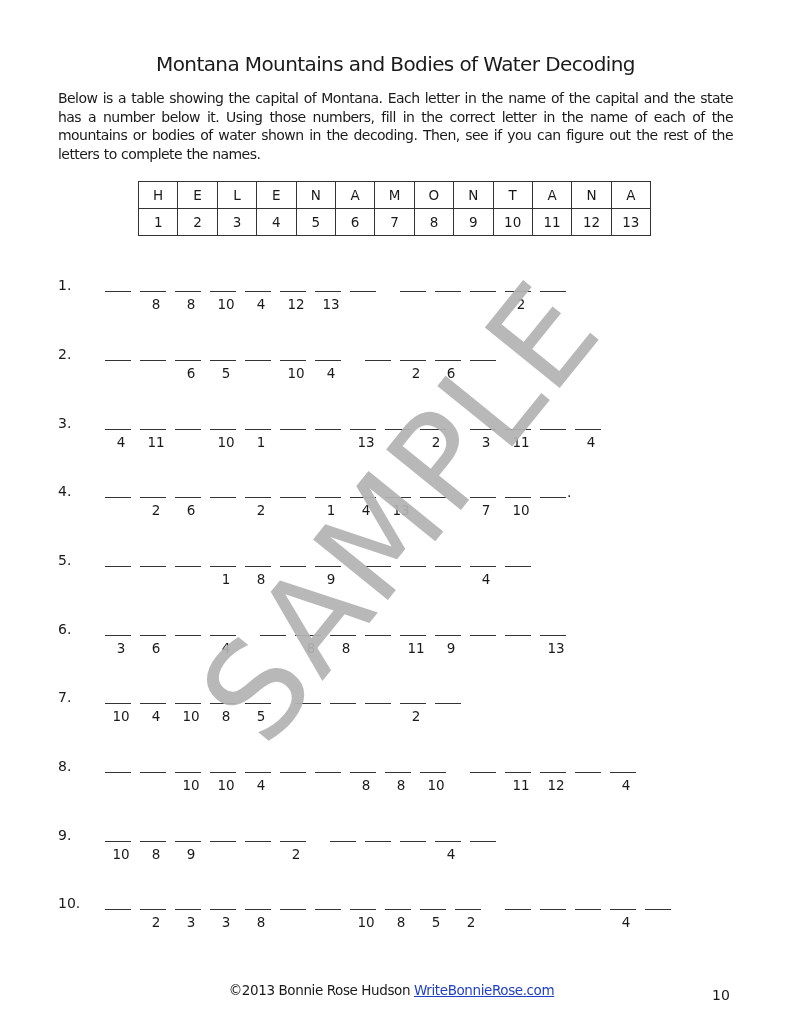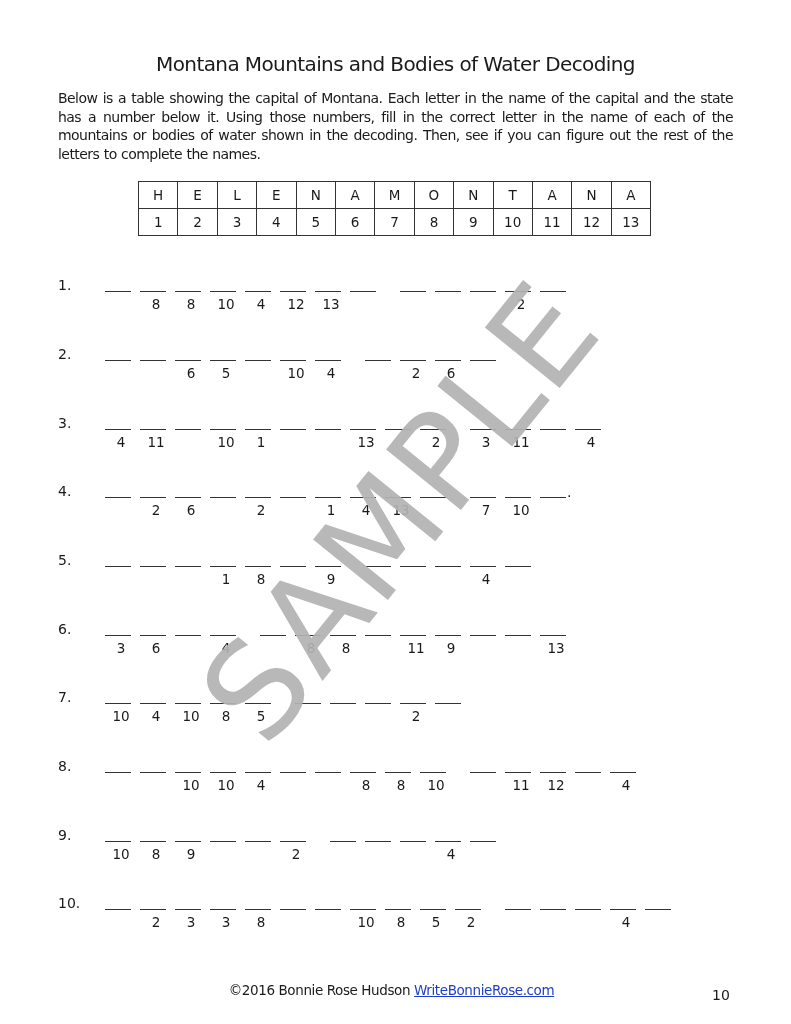--- a/index.html
+++ b/index.html
@@ -379,16 +379,16 @@
       <div class="blank" style="left: 610px; top: 909px;"></div>
       <div class="num" style="left: 613px; top: 914px;">4</div>
       <div class="blank" style="left: 645px; top: 909px;"></div>
       <div class="num" style="left: 648px; top: 914px;"></div>
     </div>
   </div>
 
 <div class="watermark" style="color: rgb(179, 179, 179);">SAMPLE</div>
 
 <div class="footer">
-  <span class="credit">©2016 Bonnie Rose Hudson</span>
+  <span class="credit">©2013 Bonnie Rose Hudson</span>
   <a style="color: rgb(31, 63, 199);">WriteBonnieRose.com</a>
 </div>
 <div class="page-num">10</div>
 
 </body></html>

